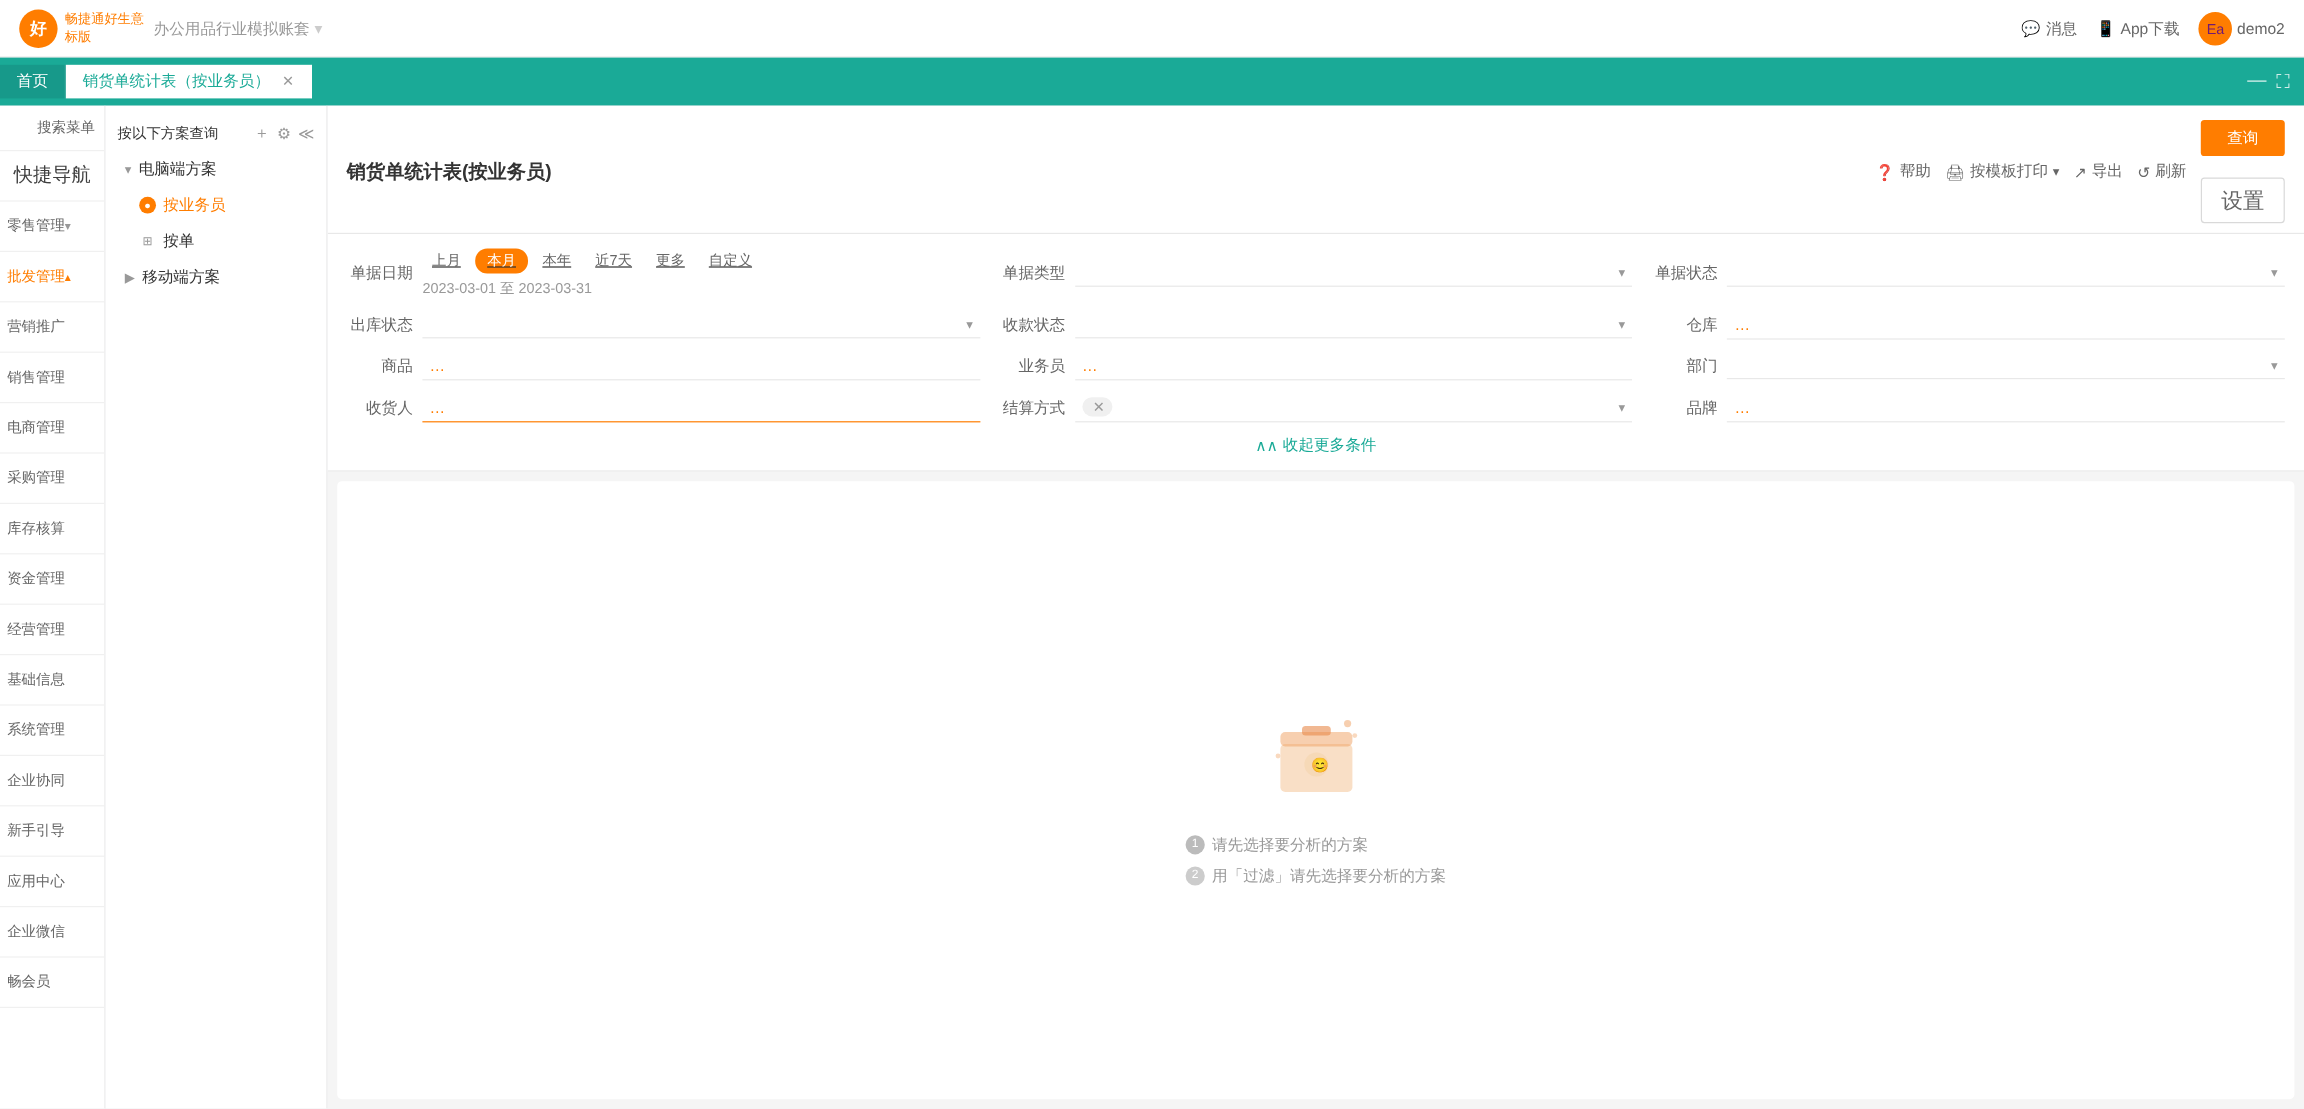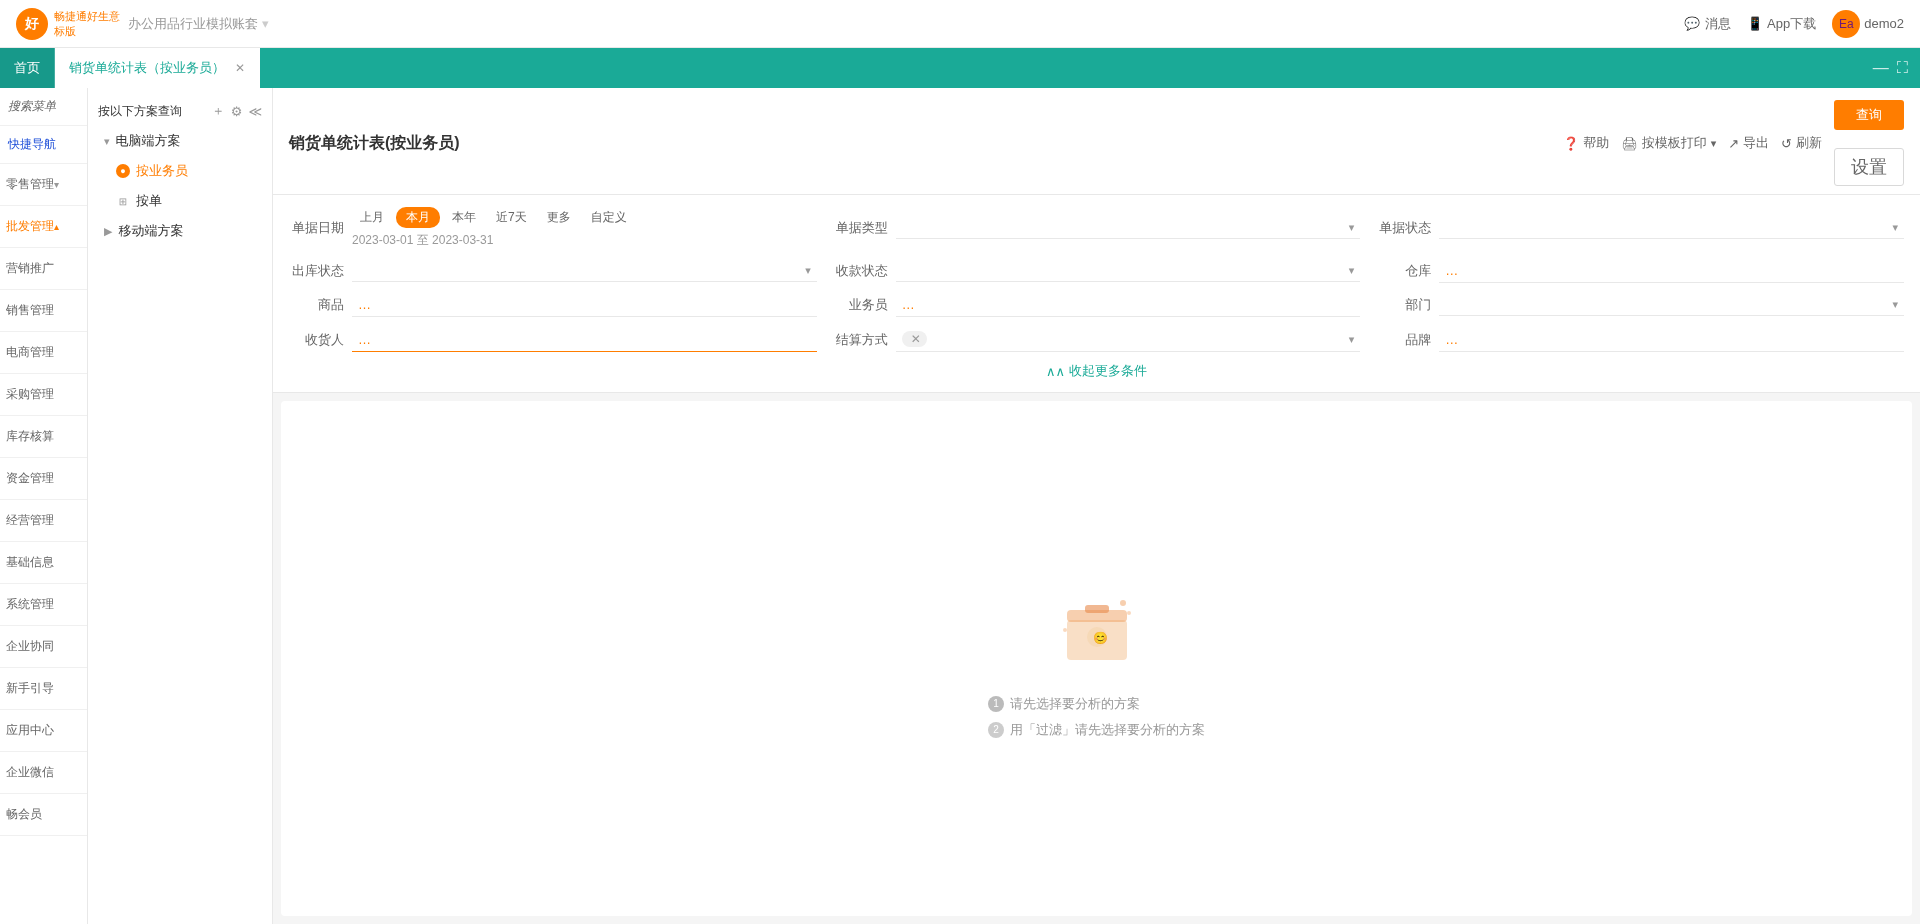--- a/index.html
+++ b/index.html
@@ -28,21 +28,21 @@
 
     
     .tab-bar {
       height: 40px;
       background: #1aaa97;
       display: flex;
       align-items: center;
       flex-shrink: 0;
     }
     .tab-item {
-      height: 40px;
+      height: 28px;
       display: flex;
       align-items: center;
       padding: 0 14px;
       cursor: pointer;
       font-size: 13px;
       color: rgba(255,255,255,0.85);
       border-right: 1px solid rgba(255,255,255,0.2);
       gap: 6px;
       position: relative;
     }
@@ -76,22 +76,22 @@
       color: #666;
       font-size: 12px;
       display: flex;
       flex-direction: row;
       align-items: center;
       gap: 0;
       border-bottom: 1px solid #f0f0f0;
     }
     .sidebar-item.active { color: #ff7d00; }
 
-    .search-menu { padding: 10px 8px; text-align: left; font-size: 12px; color: #666; border-bottom: 1px solid #f0f0f0; cursor: pointer; font-style: italic; }
-    .quick-nav { padding: 10px 8px; text-align: left; font-size: 12px; color: #1d4ed8; border-bottom: 1px solid #f0f0f0; cursor: pointer; }
+    .search-menu { padding: 10px 8px; text-align: right; font-size: 12px; color: #666; border-bottom: 1px solid #f0f0f0; cursor: pointer; }
+    .quick-nav { padding: 10px 8px; text-align: center; font-size: 16px; color: #404040; border-bottom: 1px solid #f0f0f0; cursor: pointer; }
 
     
     .left-panel {
       width: 185px;
       background: #fff;
       border-right: 1px solid #e8e8e8;
       flex-shrink: 0;
       overflow-y: auto;
       padding: 8px 0;
     }
@@ -175,21 +175,21 @@
       flex: 1;
       display: flex;
       align-items: center;
       justify-content: space-between;
       border-bottom: 1px solid #e8e8e8;
       padding: 4px 6px;
       cursor: pointer;
       color: #333;
     }
     .filter-select .arrow { color: #999; font-size: 11px; }
-    .date-filter { display: flex; align-items: center; gap: 4px; }
+    .date-filter { display: flex; align-items: center; gap: 4px; text-decoration: underline; }
     .date-tab { padding: 2px 8px; border-radius: 2px; cursor: pointer; font-size: 12px; color: #666; }
     .date-tab.active { background: #ff7d00; color: white; border-radius: 10px; padding: 2px 10px; }
     .date-range { font-size: 12px; color: #999; margin-top: 2px; }
     .filter-more-btn { display: flex; align-items: center; gap: 4px; color: #1aaa97; cursor: pointer; font-size: 13px; justify-content: center; margin-top: 4px; }
     .x-tag { background: #f0f0f0; border-radius: 10px; padding: 1px 6px; font-size: 12px; display: flex; align-items: center; gap: 3px; }
     .x-tag .x { cursor: pointer; color: #999; }
     .dots-btn { color: #ff7d00; cursor: pointer; }
 
     
     .empty-state {

